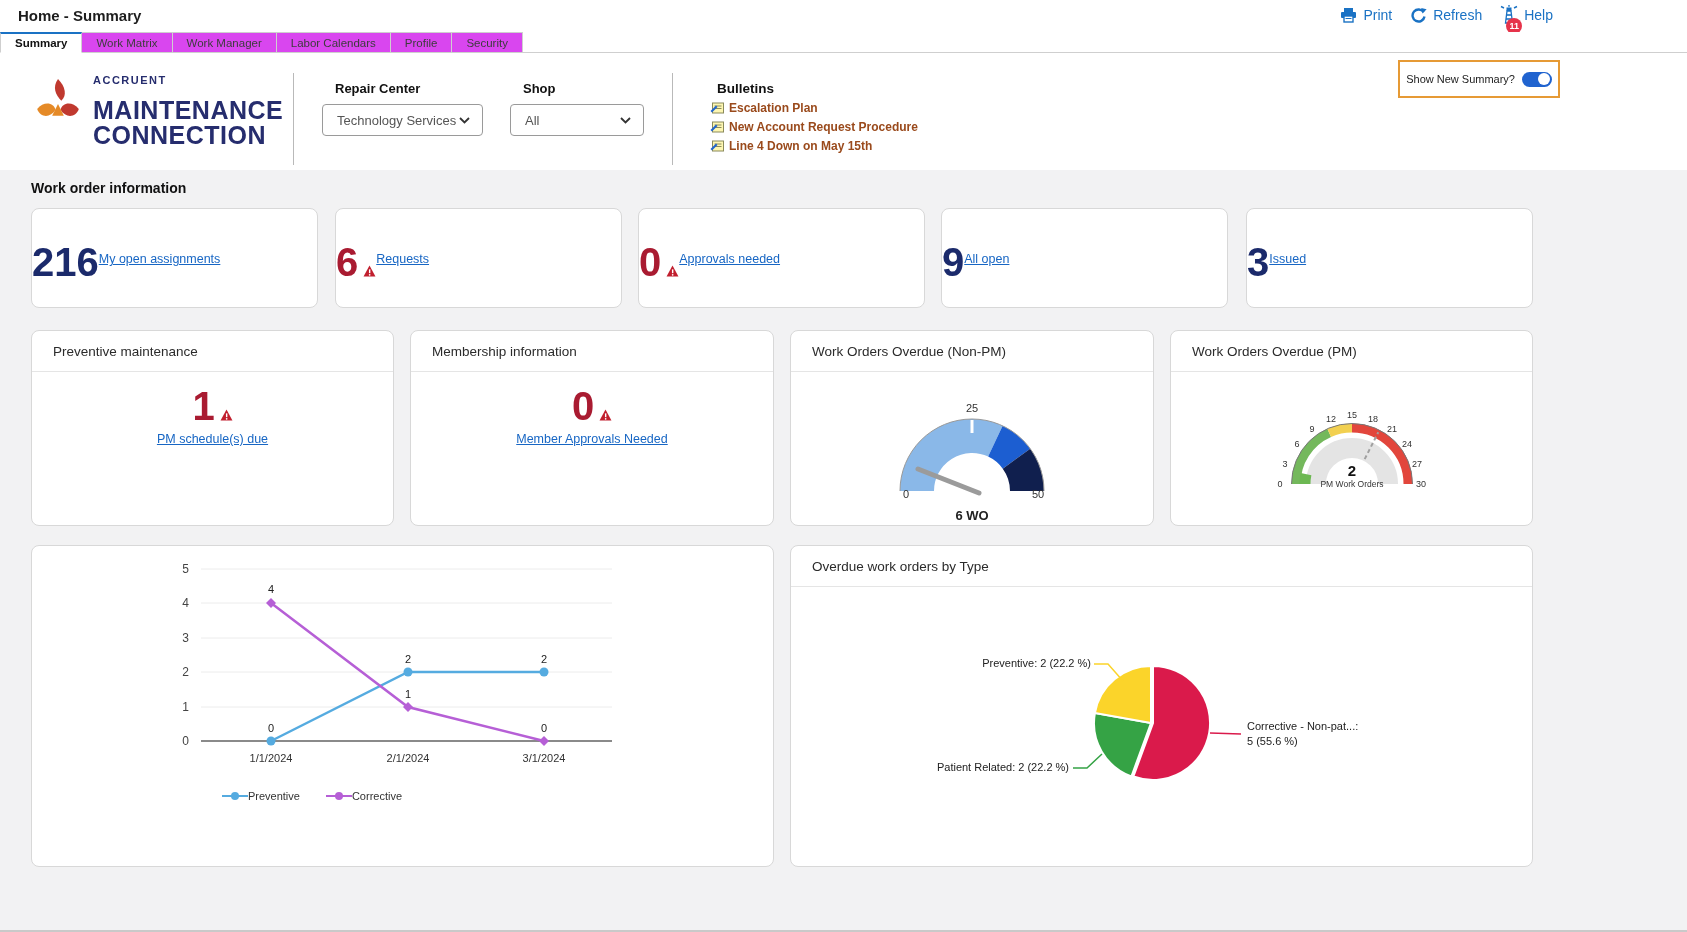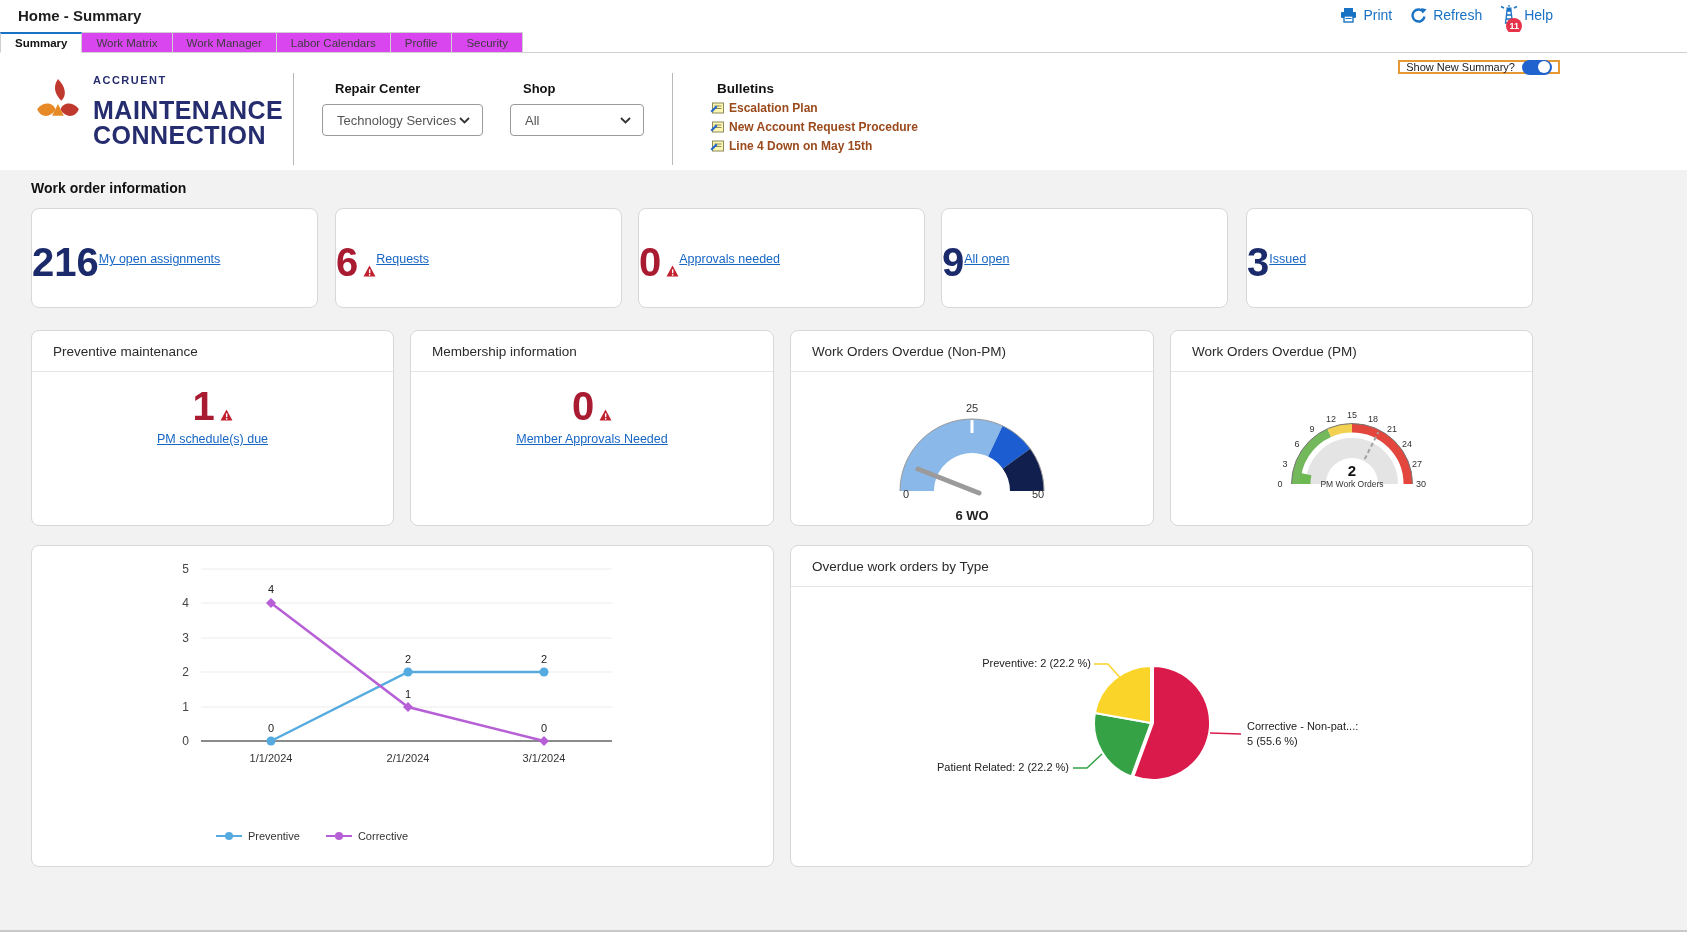--- a/index.html
+++ b/index.html
@@ -27,21 +27,21 @@
   .logo-big { font-size:25px; font-weight:800; letter-spacing:0.5px; }
   .vdiv { position:absolute; top:20px; width:1px; height:92px; background:#b9b9b9; }
   .vdiv.d1 { left:293px; } .vdiv.d2 { left:672px; }
   .filter-group { position:absolute; top:28px; }
   .fg-repair { left:322px; width:161px; } .fg-shop { left:510px; width:134px; }
   .filter-label { font-size:13px; font-weight:bold; color:#111; margin-left:13px; }
   .selectbox { margin-top:8px; height:32px; border:1px solid #9a9a9a; border-radius:4px; background:#fff; display:flex; align-items:center; justify-content:space-between; padding:0 12px 0 14px; font-size:13px; color:#555; cursor:pointer; }
   .bulletins { position:absolute; left:710px; top:28px; }
   .bulletins-title { font-size:13.5px; font-weight:bold; color:#111; margin-left:7px; }
   .bulletin-item { display:flex; align-items:center; gap:5px; margin-top:5px; color:#9a4a1c; font-size:12px; font-weight:bold; text-decoration:none; cursor:pointer; }
-  .sns-box { position:absolute; right:127px; top:7px; height:14px; border:2px solid #e69a35; background:#fff; display:flex; align-items:center; gap:7px; padding:0 6px; }
+  .sns-box { position:absolute; right:127px; top:7px; height:38px; border:2px solid #e69a35; background:#fff; display:flex; align-items:center; gap:7px; padding:0 6px; }
   .sns-label { font-size:11px; color:#222; }
   .toggle { width:30px; height:15px; border-radius:8px; background:#2063cf; position:relative; cursor:pointer; }
   .toggle .knob { position:absolute; right:2px; top:1.5px; width:12px; height:12px; border-radius:50%; background:#fff; }
 
   
   .graybg { position:absolute; top:170px; left:0; right:0; bottom:0; background:#f2f2f3; }
   .section-heading { position:absolute; left:31px; top:180px; font-size:14px; font-weight:bold; color:#111; }
 
   .card { position:absolute; background:#fff; border:1px solid #d8d8d8; border-radius:8px; }
   .stat-card { top:208px; width:287px; height:100px; display:flex; flex-direction:row; align-items:center; }
@@ -56,21 +56,21 @@
   .panel-header { height:41px; display:flex; align-items:center; padding-left:21px; font-size:13.5px; color:#2b2b2b; border-bottom:1px solid #e5e5e5; }
   .panel-body { display:flex; flex-direction:column; align-items:center; }
   .big-red { margin-top:12px; font-size:40px; font-weight:800; color:#a91b31; display:flex; align-items:flex-end; line-height:1.1; }
   .panel-link { margin-top:4px; font-size:12.5px; color:#1766c4; text-decoration:underline; cursor:pointer; }
   .gauge-caption { margin-top:0; font-size:13px; font-weight:bold; color:#222; }
 
   .bigcard { top:545px; width:743px; height:322px; }
   .b1{left:31px} .b2{left:790px}
   .chart-area { position:relative; }
   .legend { display:flex; justify-content:center; gap:26px; margin-top:2px; }
-  .legend-item { display:flex; align-items:center; gap:6px; font-size:11px; color:#333;margin-top:40px; }
+  .legend-item { display:flex; align-items:center; font-size:11px; color:#333; }
 
   svg text { font-family:"Liberation Sans", sans-serif; }
 </style>
 </head>
 <body>
 
 <div class="screen">
 
   <div class="titlebar">
     <div class="breadcrumb">Home - Summary</div>

